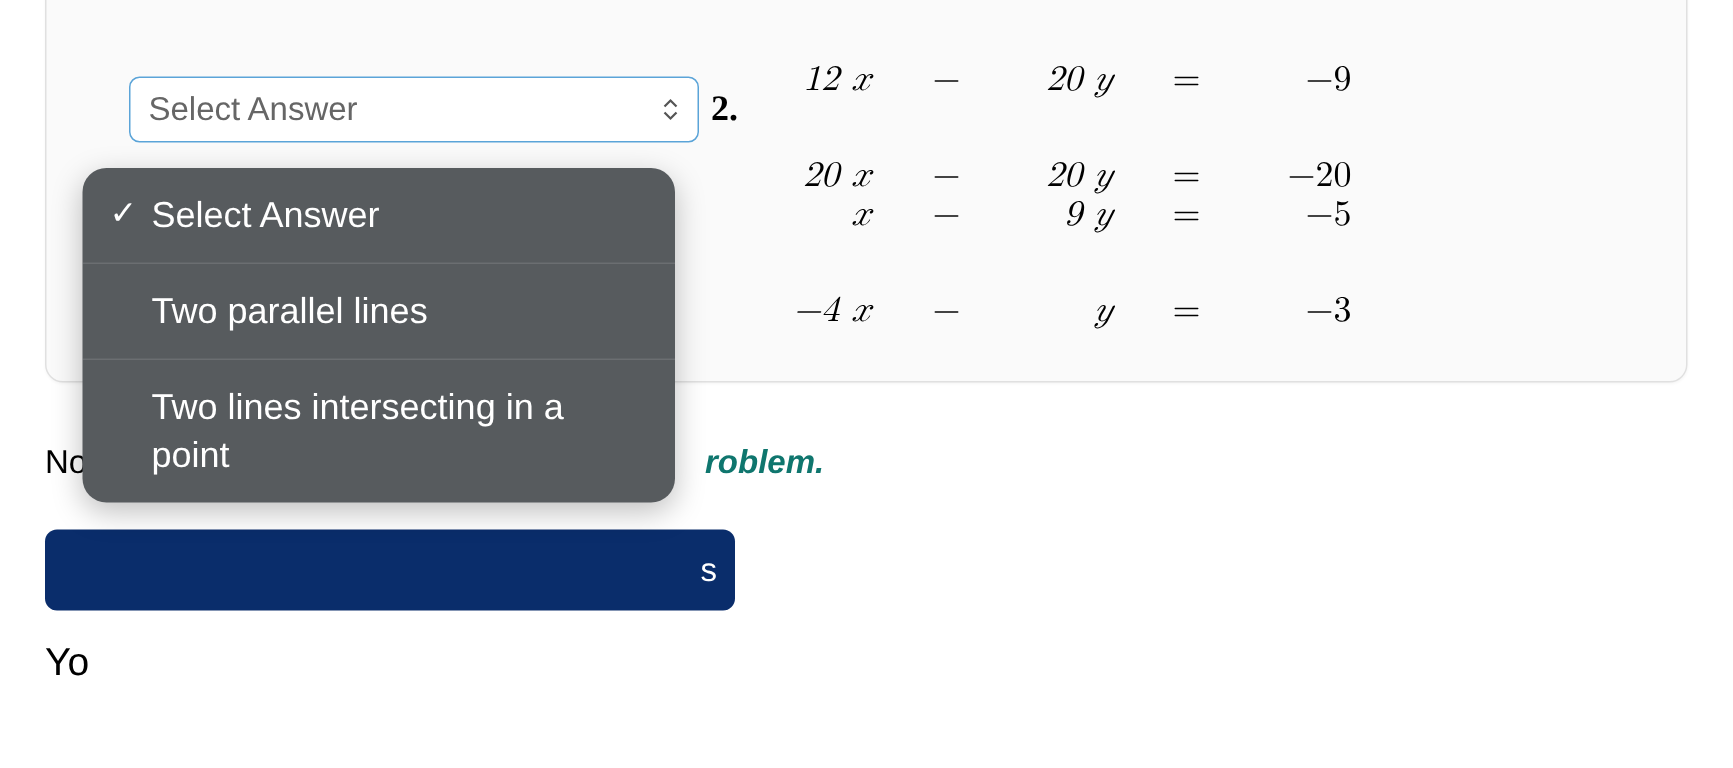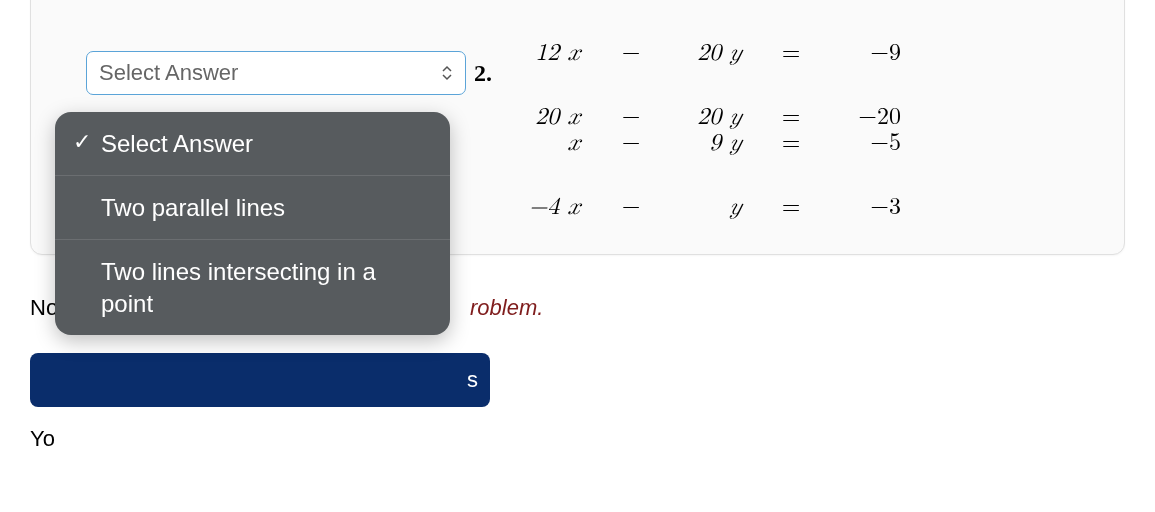--- a/index.html
+++ b/index.html
@@ -126,21 +126,21 @@
       border-radius: 8px;
       font-size: 22px;
       display: flex;
       align-items: center;
       justify-content: center;
     }
     .status-area {
       position: absolute;
       left: 30px;
       top: 423px;
-      font-size: 22px;
+      font-size: 26px;
       color: #000;
       line-height: 1.45;
     }
   </style>
 </head>
 <body>
 
 <div class="card">
 
   <div class="select-field">
@@ -182,21 +182,21 @@
       <span>𝑦</span>
       <span class="eq">=</span>
       <span class="rhs">−3</span>
     </div>
   </div>
 </div>
 
 <div class="info-area">
   <span class="info-line"><span>No</span></span>
 </div>
-<div style="position:absolute;left:470px;top:295px;font-size:22px;color:#7f1d1d;font-style:italic;">
+<div style="position:absolute;left:470px;top:295px;font-size:22px;color:#0f766e;font-style:italic;font-weight:bold;">
   <span>roblem.</span>
 </div>
 
 <button class="submit-btn">
   <span style="text-align:right;width:100%;padding-right:12px;">s</span>
 </button>
 
 <div class="status-area">
   <div>Yo</div>
 </div>

